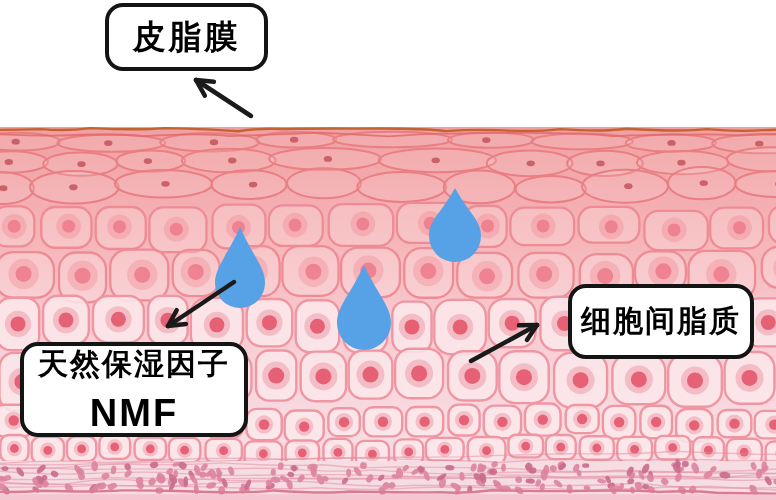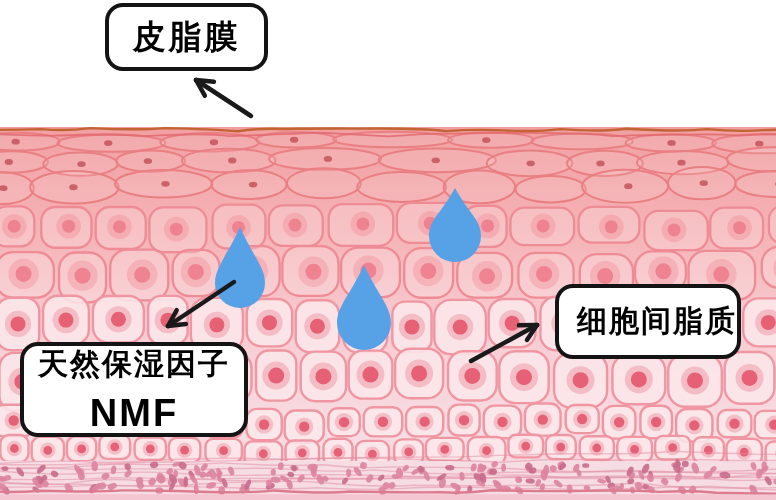--- a/index.html
+++ b/index.html
@@ -12,21 +12,21 @@
   #overlay{z-index:2;}
   .label{
     position:absolute;z-index:3;box-sizing:border-box;
     background:#ffffff;border:4px solid #141414;border-radius:18px;
     display:flex;align-items:center;justify-content:center;
     color:#000;font-weight:800;text-align:center;
   }
   .label-sebum{left:105px;top:3px;width:163px;height:68px;font-size:33px;letter-spacing:3px;}
   .label-nmf{left:20px;top:342px;width:228px;height:95px;flex-direction:column;gap:7px;font-size:30px;letter-spacing:2px;padding:4px 0;}
   .label-nmf .nmf-latin{font-size:38px;letter-spacing:2px;}
-  .label-lipids{left:555px;top:284px;width:186px;height:75px;font-size:30px;letter-spacing:2px;justify-content:flex-end;}
+  .label-lipids{left:568px;top:284px;width:186px;height:75px;font-size:30px;letter-spacing:2px;}
 </style>
 </head>
 <body>
 
 <div class="stage">
 
   <svg id="tissue" viewBox="0 0 776 500" xmlns="http://www.w3.org/2000/svg">
       <defs>
         <linearGradient id="skinGrad" x1="0" y1="0" x2="0" y2="1">
           <stop offset="0" stop-color="#f1a0a2"></stop>

